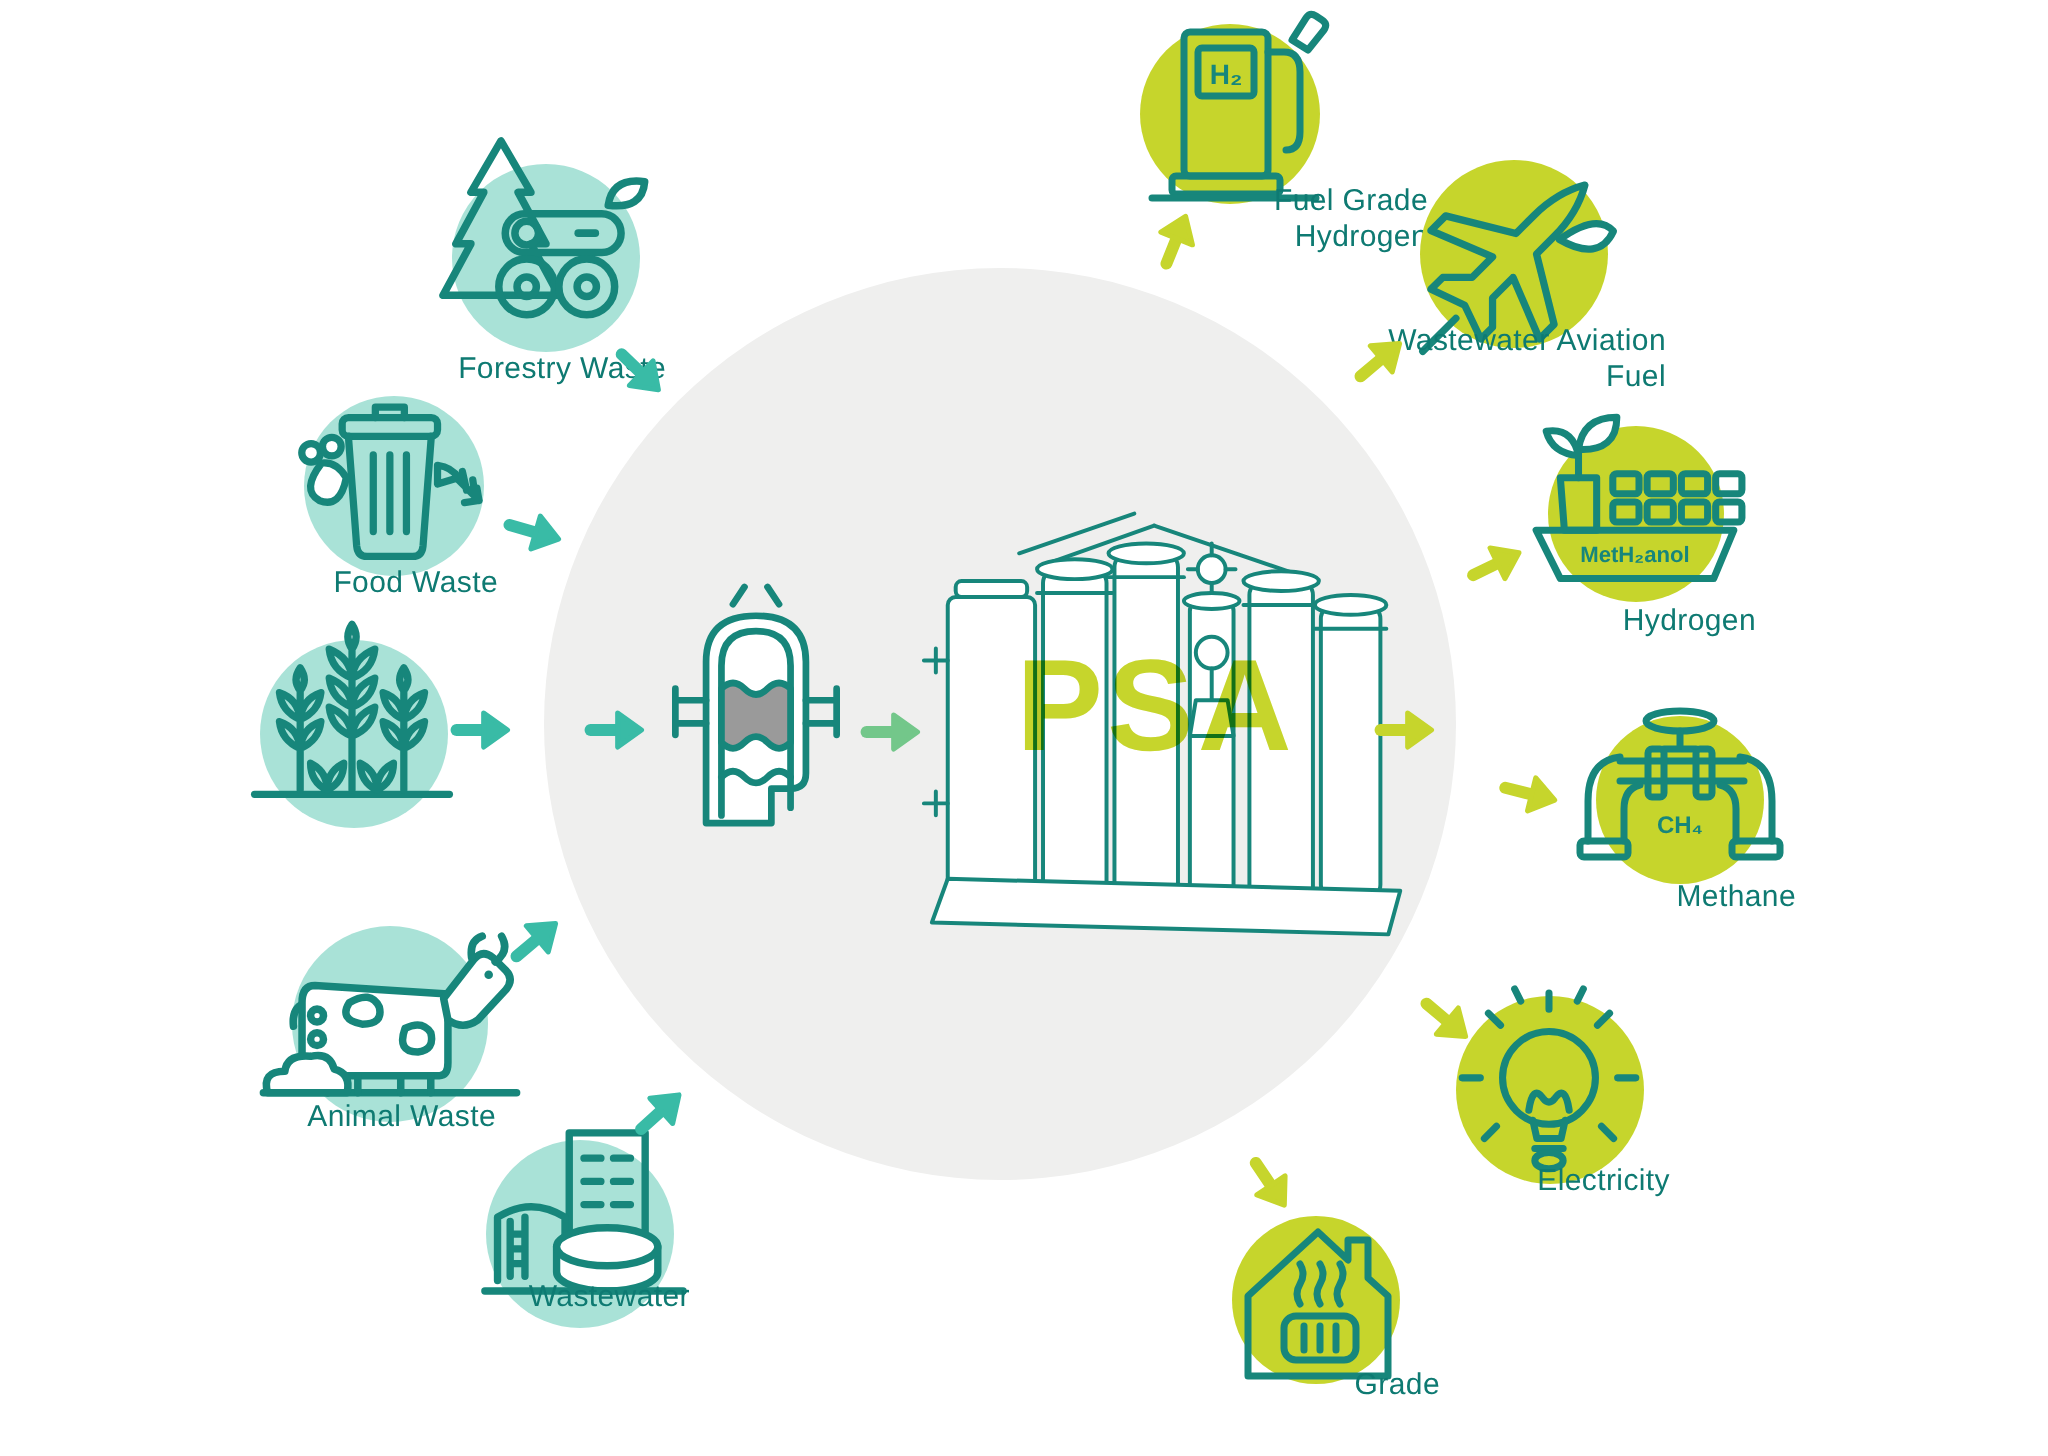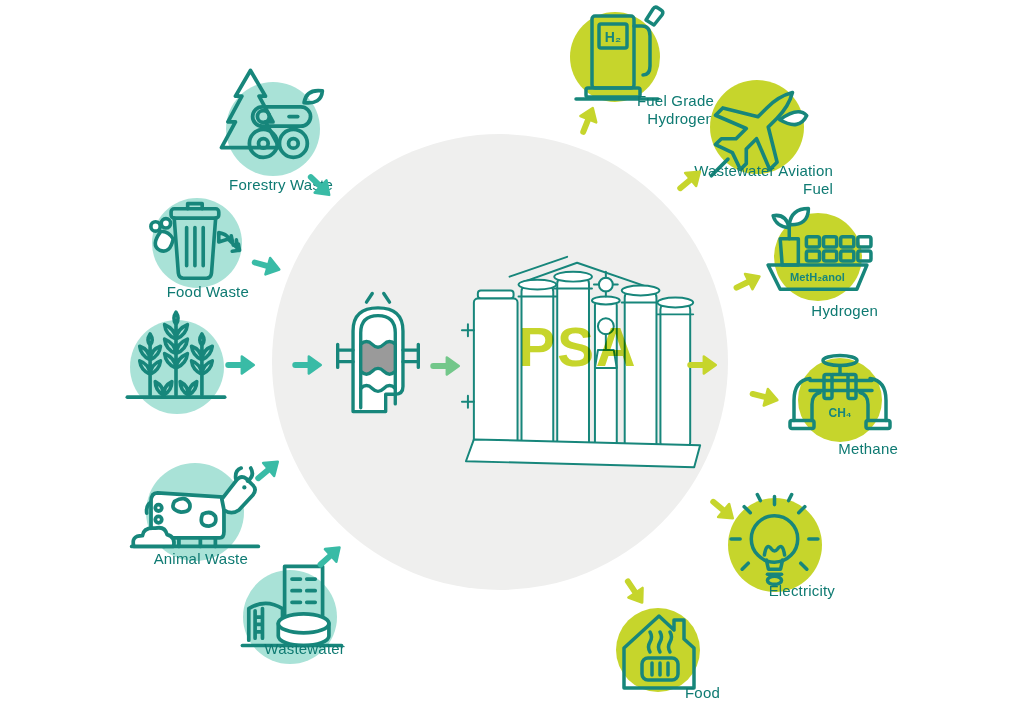--- a/index.html
+++ b/index.html
@@ -14,21 +14,21 @@
   .node-circle.in{background:var(--inC)}
   .node-circle.out{background:var(--lime)}
   .icon{position:absolute;overflow:visible}
   .ln{fill:none;stroke:var(--tealD);stroke-width:3.5;stroke-linecap:round;stroke-linejoin:round}
   .fw{fill:#fff}
   .grayfill{fill:#9a9a9a}
   .pln{fill:none;stroke:var(--tealD);stroke-width:2;stroke-linecap:round;stroke-linejoin:round}
   .pw{fill:#fff}
   .lbl{position:absolute;color:var(--txt);font-weight:normal;font-size:15px;line-height:1.22;text-align:right;letter-spacing:.2px}
   .icontext{fill:var(--tealD);font-weight:bold;font-family:"Liberation Sans","DejaVu Sans",sans-serif}
-  .psa-text{position:absolute;left:488px;top:320px;width:180px;text-align:center;font-size:55px;font-weight:bold;color:var(--lime);line-height:1;letter-spacing:2px;mix-blend-mode:multiply}
+  .psa-text{position:absolute;left:488px;top:320px;width:180px;text-align:center;font-size:65px;font-weight:bold;color:var(--lime);line-height:1;letter-spacing:2px;mix-blend-mode:multiply}
   .arrow{position:absolute;width:34px;height:34px;overflow:visible}
   .arrow .astem{stroke-width:7;stroke-linecap:round;fill:none}
   .arrow .ahead{stroke-width:3;stroke-linejoin:round}
   .arrow.teal .astem{stroke:var(--teal)} .arrow.teal .ahead{fill:var(--teal);stroke:var(--teal)}
   .arrow.mint .astem{stroke:var(--mint)} .arrow.mint .ahead{fill:var(--mint);stroke:var(--mint)}
   .arrow.lime .astem{stroke:var(--lime)} .arrow.lime .ahead{fill:var(--lime);stroke:var(--lime)}
 </style>
 </head>
 <body>
 
@@ -212,21 +212,21 @@
   </svg>
   <div class="lbl" style="left:715px;top:582px;width:120px">Electricity</div>
 
   <div class="node-circle out" style="left:616px;top:608px;width:84px;height:84px"></div>
   <svg class="icon" style="left:612px;top:600px;width:95px;height:100px" viewBox="0 0 95 100">
     <path class="ln" d="M12,48 L47,16 L62,30 V20 H72 V39 L82,48 V88 H12 Z"></path>
     <rect class="ln" x="30" y="58" width="36" height="22" rx="6"></rect>
     <path class="ln" d="M40,63 v12 M48,63 v12 M56,63 v12"></path>
     <path class="ln" d="M38,52 q-3,-5 0,-10 q3,-5 0,-10 M48,52 q-3,-5 0,-10 q3,-5 0,-10 M58,52 q-3,-5 0,-10 q3,-5 0,-10"></path>
   </svg>
-  <div class="lbl" style="left:600px;top:684px;width:120px">Food</div>
+  <div class="lbl" style="left:600px;top:684px;width:120px">Grade</div>
 
   <svg class="arrow teal" style="left:303px;top:169px;transform:rotate(44deg)" viewBox="0 0 40 40">
       <path class="astem" d="M5,20 H22"></path>
       <path class="ahead" d="M21,10 L35,20 L21,30 Z"></path>
     </svg>
   <svg class="arrow teal" style="left:250px;top:249px;transform:rotate(16deg)" viewBox="0 0 40 40">
       <path class="astem" d="M5,20 H22"></path>
       <path class="ahead" d="M21,10 L35,20 L21,30 Z"></path>
     </svg>
   <svg class="arrow teal" style="left:224px;top:348px" viewBox="0 0 40 40">

